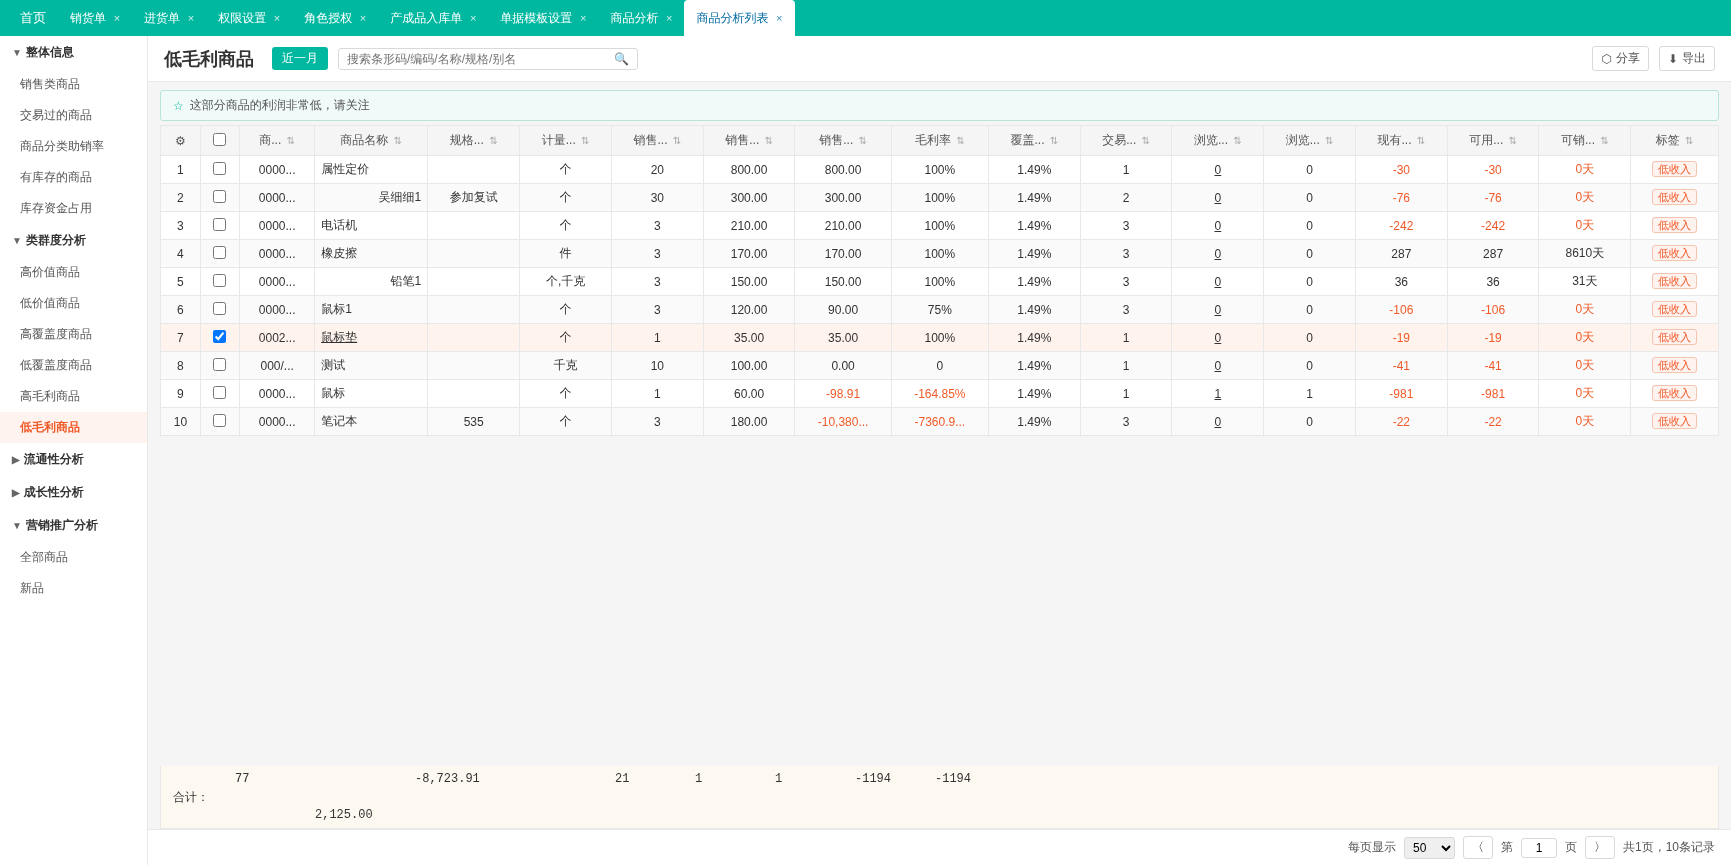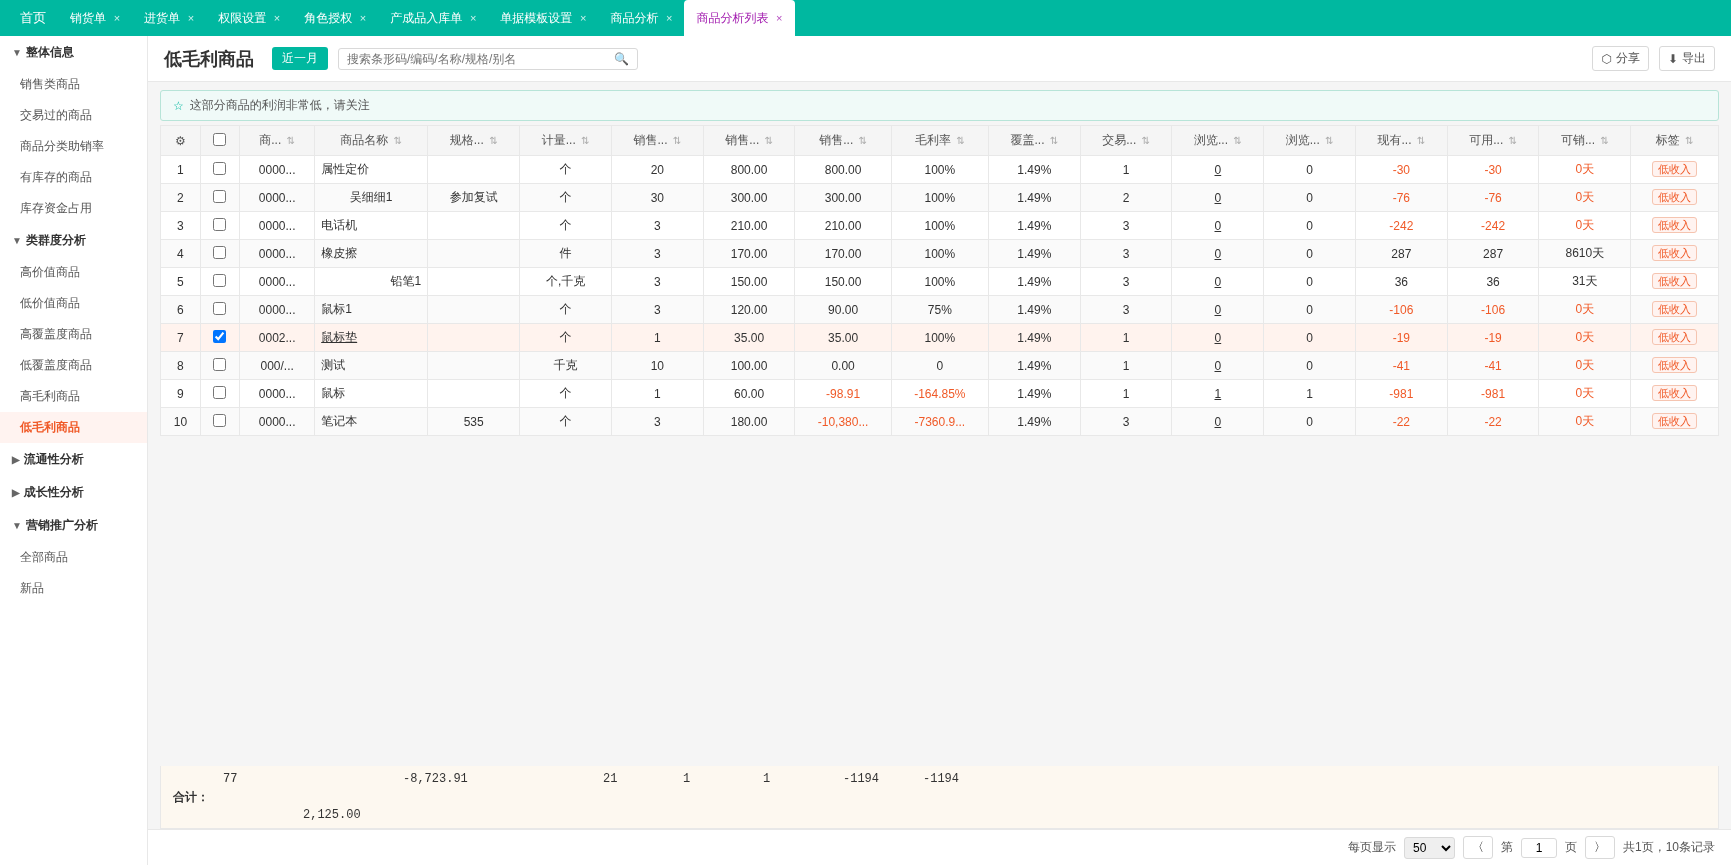--- a/index.html
+++ b/index.html
@@ -16,21 +16,21 @@
     }
     .top-nav .nav-item {
       padding: 0 12px;
       height: 36px;
       line-height: 36px;
       cursor: pointer;
       font-size: 13px;
       white-space: nowrap;
       color: #fff;
     }
-    .top-nav .nav-item.active { background: #fff; color: #a21caf; border-radius: 4px 4px 0 0; }
+    .top-nav .nav-item.active { background: #fff; color: #0369a1; border-radius: 4px 4px 0 0; }
     .top-nav .nav-item .close-x { margin-left: 4px; font-size: 11px; opacity: 0.8; }
 
     
     .main-layout {
       display: flex;
       height: calc(865px - 36px);
     }
 
     
     .sidebar {
@@ -197,21 +197,21 @@
       background: #fdf8f0;
       border: 1px solid #e8e8e8;
       border-top: none;
       padding: 6px 12px;
       display: flex;
       align-items: center;
       font-size: 12px;
       color: #333;
       margin: 0 12px;
     }
-    .footer-total-label { font-weight: bold; margin-right: 8px; }
+    .footer-total-label { font-weight: normal; margin-right: 20px; }
     .footer-cells {
       display: flex;
       gap: 0;
     }
     .footer-cell {
       min-width: 60px;
       text-align: left;
       padding: 0 6px;
       font-family: Liberation Mono, monospace;
     }
@@ -401,21 +401,21 @@
     <td>0</td>
     <td style="color:#f05a28">-30</td>
     <td style="color:#f05a28">-30</td>
     <td style="color:#f05a28">0天</td>
     <td><span class="tag-badge">低收入</span></td>
   </tr>
             <tr>
     <td>2</td>
     <td><input type="checkbox" style=""></td>
     <td>0000...</td>
-    <td style="text-align:center;">吴细细1</td>
+    <td style="text-align:right;">吴细细1</td>
     <td>参加复试</td>
     <td>个</td>
     <td>30</td>
     <td>300.00</td>
     <td style="">300.00</td>
     <td style="">100%</td>
     <td>1.49%</td>
     <td>2</td>
     <td><span class="link-text">0</span></td>
     <td>0</td>

